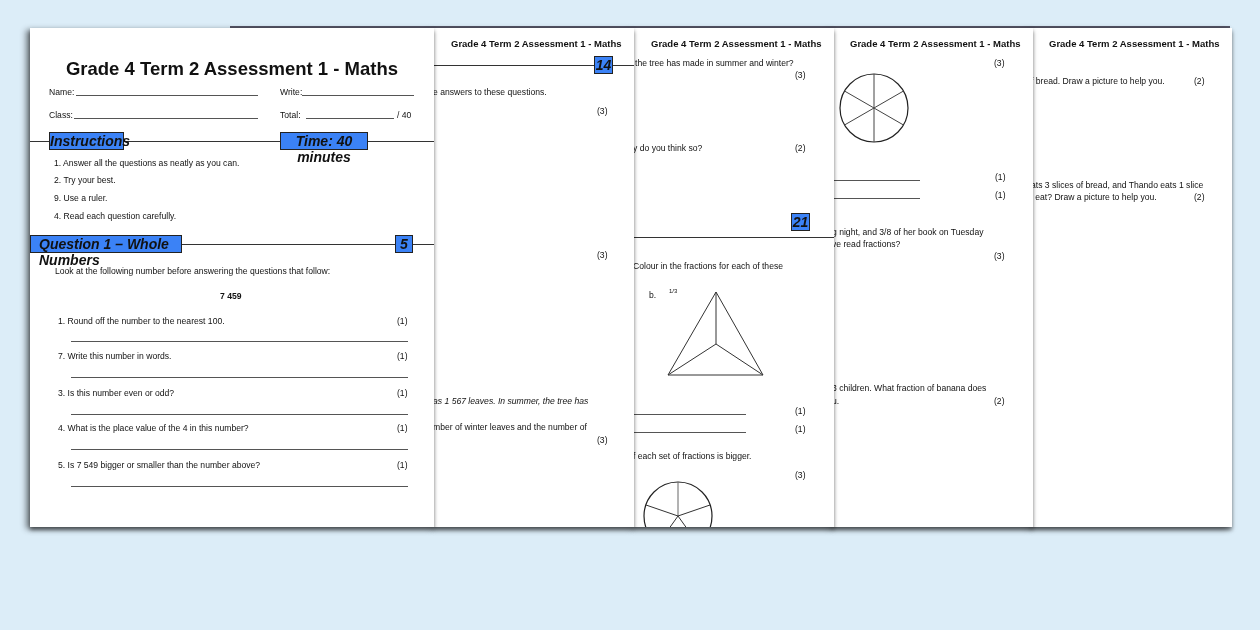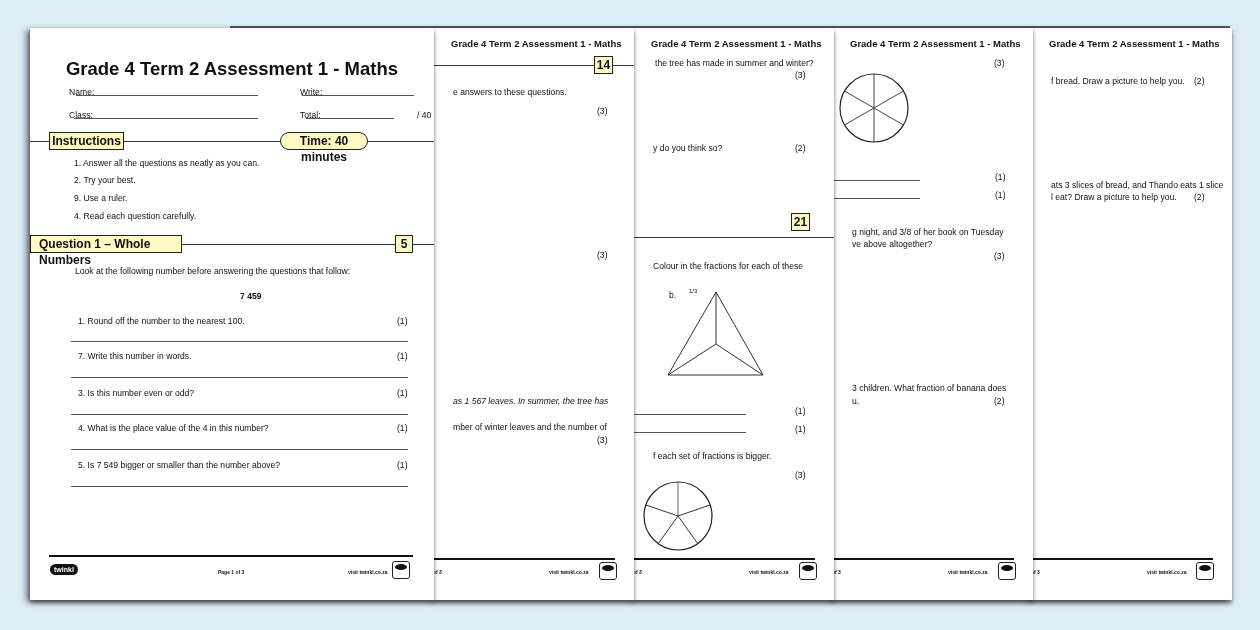--- a/index.html
+++ b/index.html
@@ -1,34 +1,34 @@
 <!DOCTYPE html>
 <html><head>
 <meta charset="utf-8">
 <style>
   * { box-sizing: border-box; margin: 0; padding: 0; }
   html, body { width: 1260px; height: 630px; overflow: hidden; }
   body { background: #dcedf8; font-family: "Liberation Sans", sans-serif; color: #111; position: relative; }
   .page {
-    position: absolute; background: #fff; top: 28px; height: 572px;
+    position: absolute; background: #fff; top: 28px; height: 499px;
     box-shadow: -4px 2px 6px rgba(0,0,0,0.45), 0 3px 4px rgba(0,0,0,0.5);
     overflow: hidden;
   }
   .p5 { left: 1031px; width: 201px; z-index: 1; }
   .p4 { left: 832px; width: 201px; z-index: 2; }
   .p3 { left: 633px; width: 201px; z-index: 3; }
   .p2 { left: 433px; width: 201px; z-index: 4; }
   .p1 { left: 30px; width: 404px; z-index: 5; }
   .backtop { position:absolute; left:230px; top:26px; width:1000px; height:4px; background:#556; z-index:0; }
 
   .hdr { position:absolute; font-weight:bold; font-size:9.5px; white-space:nowrap; }
-  .txt { position:absolute; font-size:8.6px; white-space:nowrap;padding-left:20px; }
+  .txt { position:absolute; font-size:8.6px; white-space:nowrap; }
   .mark { position:absolute; font-size:8.6px; }
   .hline { position:absolute; height:1px; background:#333; }
-  .box { position:absolute; border:1px solid #222; background:#fef9c3; font-weight:bold; font-size:12px; text-align:center; }
+  .box { position:absolute; border:1px solid #222; background:#3b82f6; font-weight:bold; font-size:14px; text-align:center;font-style:italic; }
   .footline { position:absolute; height:2px; background:#111; }
   .foottxt { position:absolute; font-size:5px; font-weight:bold; white-space:nowrap; }
   .badge { position:absolute; width:18px; height:18px; border:1px solid #222; border-radius:3px; background:#fff; }
   .badge::before { content:""; position:absolute; left:2px; top:2px; width:12px; height:6px; background:#111; border-radius:50%; }
   .logo { position:absolute; background:#111; color:#fff; font-size:7px; font-weight:bold; border-radius:8px; padding:2px 4px; }
 
   .title { position:absolute; left:0; width:404px; top:30px; text-align:center; font-weight:bold; font-size:18.5px; }
   .ansline { position:absolute; height:1px; background:#555; }
 </style>
 </head>
@@ -56,21 +56,21 @@
     <circle cx="36" cy="36" r="34" fill="none" stroke="#222" stroke-width="1.2"></circle>
     <line x1="36" y1="2" x2="36" y2="70" stroke="#444"></line>
     <line x1="6.5" y1="19" x2="65.5" y2="53" stroke="#444"></line>
     <line x1="65.5" y1="19" x2="6.5" y2="53" stroke="#444"></line>
   </svg>
   <div class="ansline" style="left:0;top:152px;width:88px;"></div>
   <div class="mark" style="left:163px;top:144px;">(1)</div>
   <div class="ansline" style="left:0;top:170px;width:88px;"></div>
   <div class="mark" style="left:163px;top:162px;">(1)</div>
   <div class="txt" style="left:0;top:199px;">g night, and 3/8 of her book on Tuesday</div>
-  <div class="txt" style="left:0;top:211px;">ve above altogether?</div>
+  <div class="txt" style="left:0;top:211px;">ve read fractions?</div>
   <div class="mark" style="left:162px;top:223px;">(3)</div>
   <div class="txt" style="left:0;top:355px;">3 children. What fraction of banana does</div>
   <div class="txt" style="left:0;top:368px;">u.</div>
   <div class="mark" style="left:162px;top:368px;">(2)</div>
   <div class="footline" style="left:0;top:530px;width:182px;"></div>
   <div class="foottxt" style="left:0;top:541px;">of 3</div>
   <div class="foottxt" style="left:116px;top:541px;">visit twinkl.co.za</div>
   <div class="badge" style="left:166px;top:534px;"></div>
 </div>
 
@@ -136,21 +136,21 @@
   <div class="ansline" style="left:272px;top:67px;width:112px;"></div>
 
   <div class="txt" style="left:19px;top:82px;">Class:</div>
   <div class="ansline" style="left:44px;top:90px;width:184px;"></div>
   <div class="txt" style="left:250px;top:82px;">Total:</div>
   <div class="ansline" style="left:276px;top:90px;width:88px;"></div>
   <div class="txt" style="left:367px;top:82px;">/ 40</div>
 
   <div class="hline" style="left:0;top:113px;width:404px;"></div>
   <div class="box" style="left:19px;top:104px;width:75px;height:18px;line-height:16px;">Instructions</div>
-  <div class="box" style="left:250px;top:104px;width:88px;height:18px;line-height:16px;border-radius:9px;">Time: 40 minutes</div>
+  <div class="box" style="left:250px;top:104px;width:88px;height:18px;line-height:16px;">Time: 40 minutes</div>
 
   <div class="txt" style="left:24px;top:130px;">1.  Answer all the questions as neatly as you can.</div>
   <div class="txt" style="left:24px;top:147px;">2.  Try your best.</div>
   <div class="txt" style="left:24px;top:165px;">9.  Use a ruler.</div>
   <div class="txt" style="left:24px;top:183px;">4.  Read each question carefully.</div>
 
   <div class="hline" style="left:0;top:216px;width:404px;"></div>
   <div class="box" style="left:0;top:207px;width:152px;height:18px;line-height:16px;text-align:left;padding-left:8px;">Question 1 – Whole Numbers</div>
   <div class="box" style="left:365px;top:207px;width:18px;height:18px;line-height:16px;">5</div>
 

